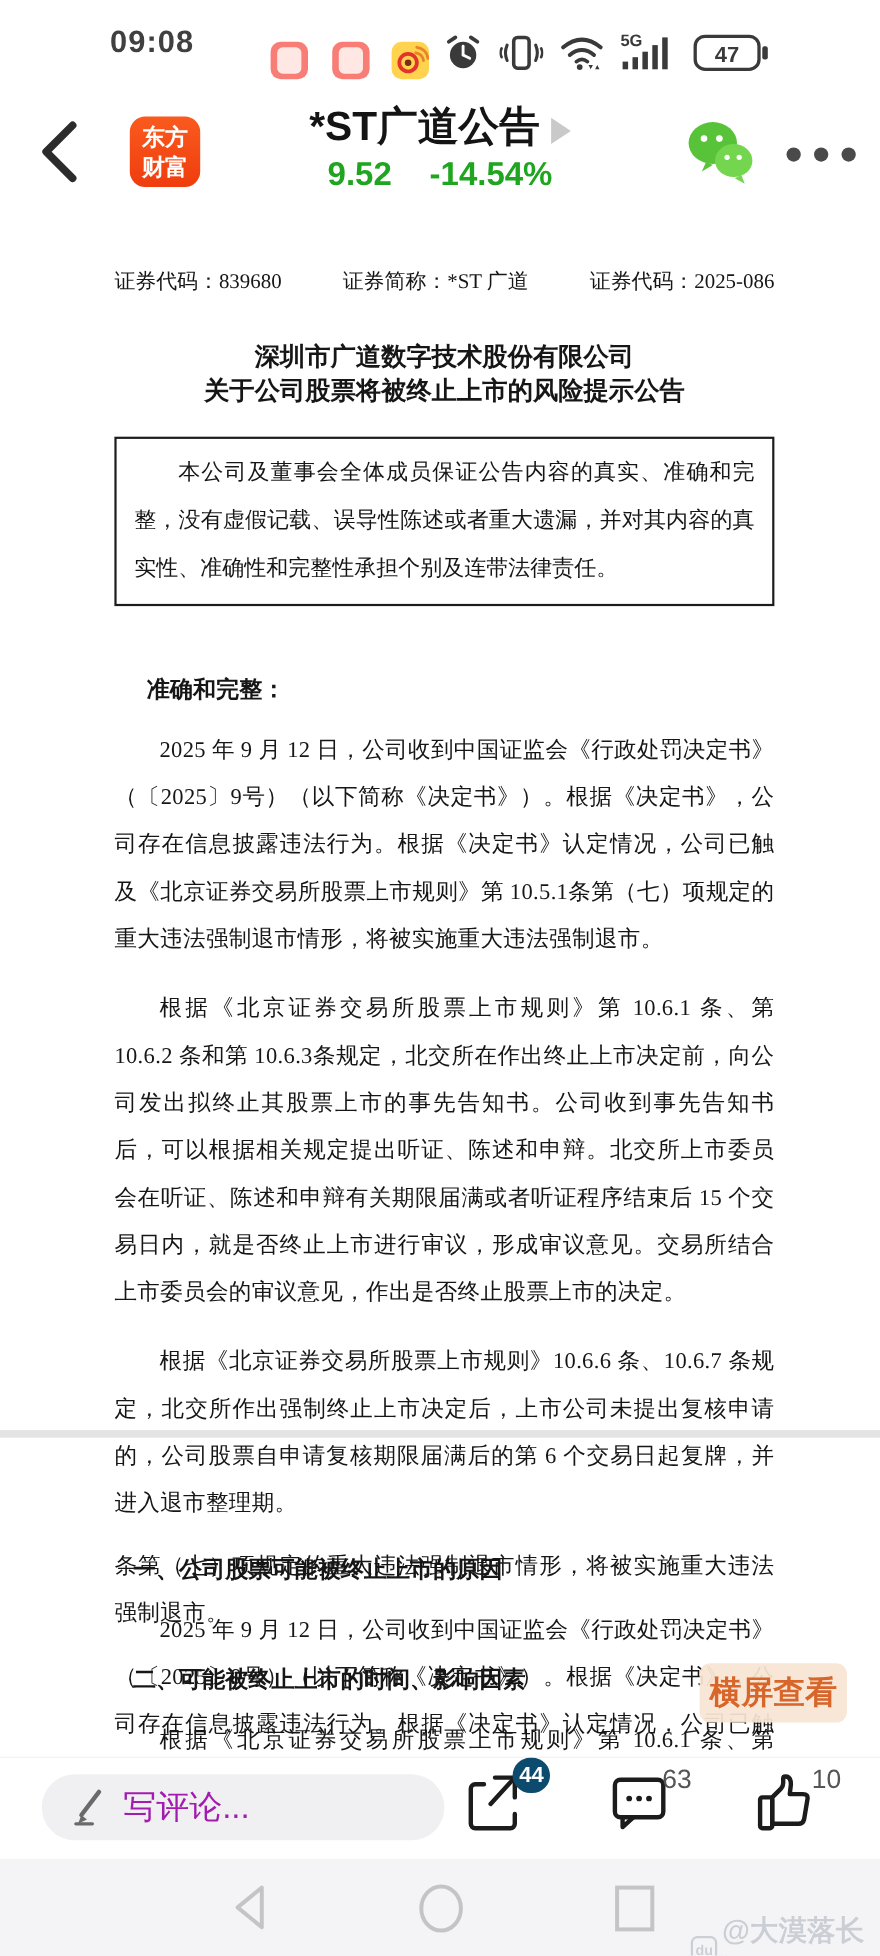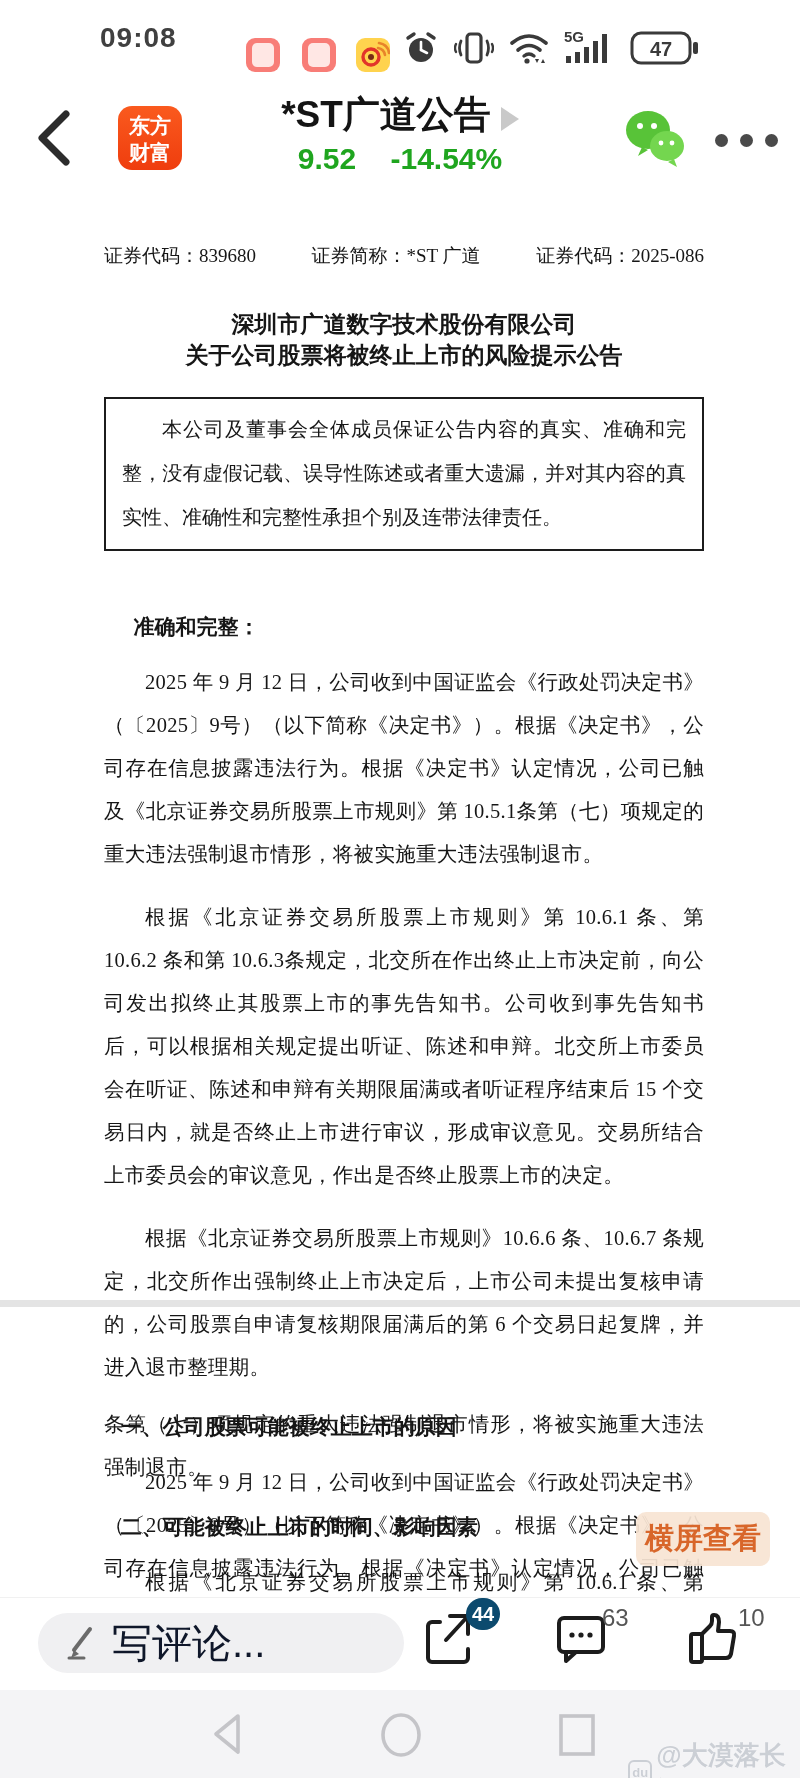--- a/index.html
+++ b/index.html
@@ -50,21 +50,21 @@
 
   
   .landscape-btn { position:absolute; left:636px; top:1512px; width:134px; height:54px; background:rgba(248,228,211,.93);
                    border-radius:10px; color:#d8662a; font-size:29px; font-weight:600; display:flex; align-items:center; justify-content:center;
                    font-family:"Liberation Sans",sans-serif; cursor:pointer; z-index:5; }
 
   
   .comment-bar { position:absolute; top:1598px; left:0; width:800px; height:92px; background:#fff; z-index:8; box-shadow:0 -1px 0 #f1f1f1; }
   .comment-pill { position:absolute; left:38px; top:15px; width:366px; height:60px; border-radius:30px; background:#f0f0f2;
                   display:flex; align-items:center; padding-left:26px; gap:16px; cursor:text; }
-  .comment-ph { font-size:40px; color:#0f172a; }
+  .comment-ph { font-size:30px; color:#a21caf; }
   .cb-icon { position:absolute; top:14px; cursor:pointer; }
   .cb-share { left:424px; } .cb-comment { left:556px; } .cb-like { left:688px; }
   .cb-count { position:absolute; font-size:24px; color:#555; font-weight:500; }
   .cnt-comment { left:602px; top:6px; } .cnt-like { left:738px; top:6px; }
   .badge { position:absolute; left:466px; top:0px; min-width:32px; height:32px; border-radius:16px; background:#0c4a6e; color:#fff;
            font-size:20px; font-weight:700; display:flex; align-items:center; justify-content:center; padding:0 6px; z-index:9; }
 
   
   .nav-bar { position:absolute; top:1690px; left:0; width:800px; height:88px; background:#f4f4f6; z-index:8; }
   .nav-ic { position:absolute; top:22px; cursor:pointer; }

